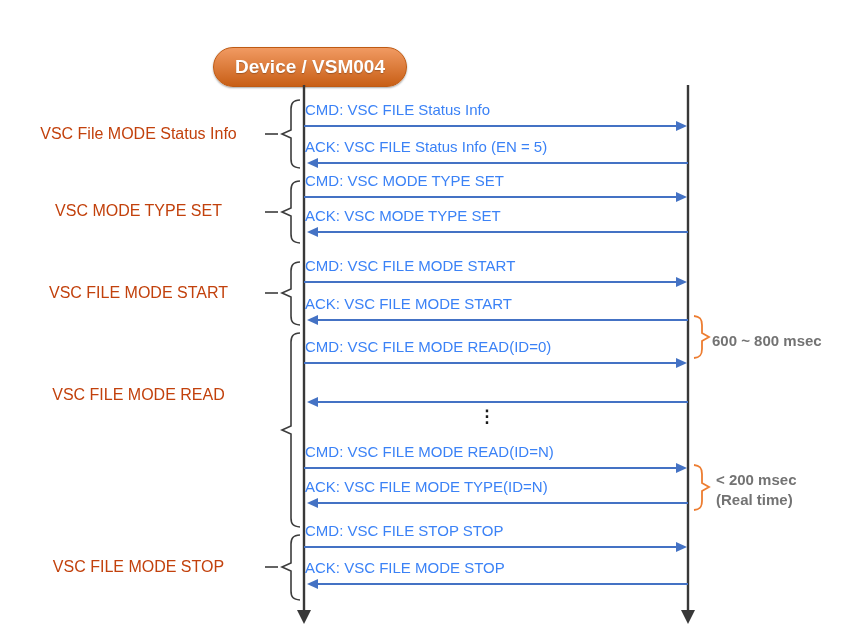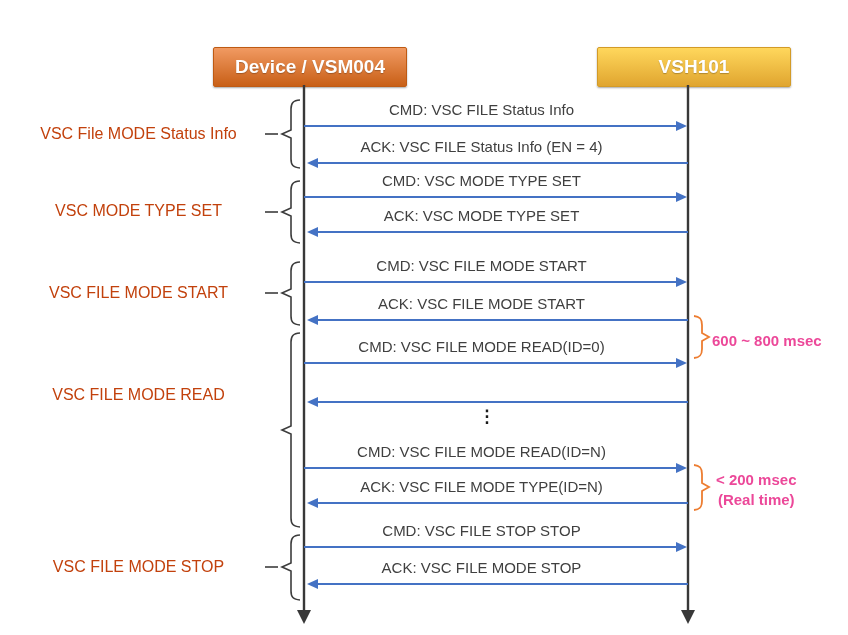--- a/index.html
+++ b/index.html
@@ -4,56 +4,53 @@
 <style>
   html,body { margin:0; padding:0; background:#ffffff; }
   .stage {
     position:relative; width:848px; height:635px; overflow:hidden;
     background:#ffffff;
     font-family:"Liberation Sans", sans-serif;
   }
   .overlay { position:absolute; left:0; top:0; pointer-events:none; }
   .actor-box {
     position:absolute; top:47px; height:38px; width:192px;
-    border-radius:2px; display:flex; align-items:center; justify-content:center;
+    border-radius:20px; display:flex; align-items:center; justify-content:center;
     color:#ffffff; font-size:19px; font-weight:bold;
     box-shadow:0 1px 2px rgba(0,0,0,0.35);
     text-shadow:0 1px 1px rgba(0,0,0,0.25);
   }
   .actor-device { left:213px; background:linear-gradient(#F19A62,#C85F16); border:1px solid #BE5A13; }
   .actor-host   { left:597px; background:linear-gradient(#FFD75C,#E0A52F); border:1px solid #D39B27; }
   .msg {
     position:absolute; left:305px; width:353px; height:24px; line-height:24px;
-    text-align:center; font-size:15px; color:#404040; white-space:nowrap;
+    text-align:left; font-size:15px; color:#3b82f6; white-space:nowrap;
   }
   .group-label {
     position:absolute; left:0; width:277px; height:24px; line-height:24px;
     text-align:center; font-size:16px; color:#c2410c; white-space:nowrap;
   }
   .ellipsis {
     position:absolute; left:475px; top:404px; width:24px; height:26px;
     text-align:center; font-size:17px; font-weight:bold; color:#1a1a1a; line-height:26px;
   }
   .annotation {
-    position:absolute; color:#ec4899; font-size:15px; font-weight:bold;
-    line-height:20px; white-space:nowrap;text-align:center;
+    position:absolute; color:#737373; font-size:15px; font-weight:bold;
+    line-height:20px; white-space:nowrap;
   }
   .ann-1 { left:712px; top:331px; }
   .ann-2 { left:716px; top:470px; }
 </style>
 </head>
 <body>
 
 <div class="stage">
 
   <div class="actor-box actor-device">
     <span>Device / VSM004</span>
-  </div>
-  <div class="actor-box actor-host">
-    <span>VSH101</span>
   </div>
 
   <svg class="overlay" width="848" height="635" viewBox="0 0 848 635">
 
     <g stroke="#383838" stroke-width="2.4" fill="#383838">
       <line x1="304" y1="85" x2="304" y2="611"></line>
       <polygon points="297,610 311,610 304,624" stroke="none"></polygon>
       <line x1="688" y1="85" x2="688" y2="611"></line>
       <polygon points="681,610 695,610 688,624" stroke="none"></polygon>
     </g>
@@ -99,21 +96,21 @@
       <line x1="265" y1="567" x2="278" y2="567"></line>
     </g>
 
     <g stroke="#ED7D31" stroke-width="1.8" fill="none">
       <path d="M 694 316 C 700 316.5 702 319 702 325 L 702 333 L 709 337 L 702 341 L 702 349 C 702 355 700 357.5 694 358"></path>
       <path d="M 694 465 C 700 465.5 702 468 702 474 L 702 483 L 709 487 L 702 491 L 702 501 C 702 507 700 509.5 694 510"></path>
     </g>
   </svg>
 
   <div class="msg" style="top:98px">CMD: VSC FILE Status Info</div>
-  <div class="msg" style="top:135px">ACK: VSC FILE Status Info (EN = 4)</div>
+  <div class="msg" style="top:135px">ACK: VSC FILE Status Info (EN = 5)</div>
   <div class="msg" style="top:169px">CMD: VSC MODE TYPE SET</div>
   <div class="msg" style="top:204px">ACK: VSC MODE TYPE SET</div>
   <div class="msg" style="top:254px">CMD: VSC FILE MODE START</div>
   <div class="msg" style="top:292px">ACK: VSC FILE MODE START</div>
   <div class="msg" style="top:335px">CMD: VSC FILE MODE READ(ID=0)</div>
   <div class="msg" style="top:440px">CMD: VSC FILE MODE READ(ID=N)</div>
   <div class="msg" style="top:475px">ACK: VSC FILE MODE TYPE(ID=N)</div>
   <div class="msg" style="top:519px">CMD: VSC FILE STOP STOP</div>
   <div class="msg" style="top:556px">ACK: VSC FILE MODE STOP</div>
 

